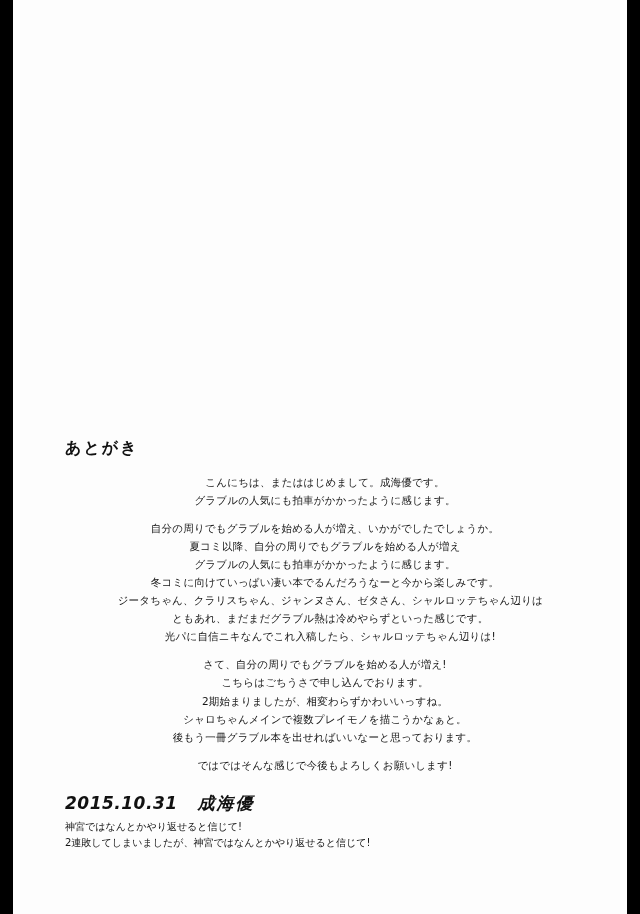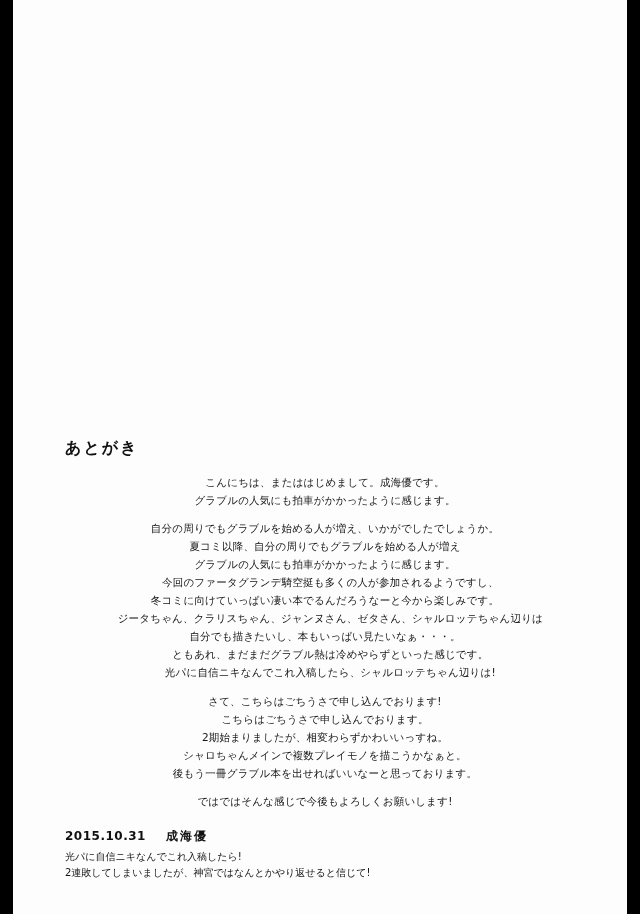--- a/index.html
+++ b/index.html
@@ -61,25 +61,26 @@
     display: block;
     white-space: pre;
   }
   .line.nodent {
     margin-left: -14px;
   }
   .sig-block {
     margin-top: 18px;
   }
   .sig-line {
-    font-size: 12px;
+    font-size: 17px;
     font-weight: bold;
     letter-spacing: 0.5px;
     color: #111111;
     margin: 0 0 4px 0;
+    font-style: italic;
   }
   .sig-date {
     display: inline-block;
     margin-right: 20px;
   }
   .sig-name {
     display: inline-block;
     letter-spacing: 2px;
   }
   .sig-note {
@@ -106,48 +107,46 @@
 
         <p class="para">
           <span class="line nodent">こんにちは、またははじめまして。成海優です。</span>
           <span class="line nodent">グラブルの人気にも拍車がかかったように感じます。</span>
         </p>
 
         <p class="para">
           <span class="line nodent">自分の周りでもグラブルを始める人が増え、いかがでしたでしょうか。</span>
           <span class="line nodent">夏コミ以降、自分の周りでもグラブルを始める人が増え</span>
           <span class="line nodent">グラブルの人気にも拍車がかかったように感じます。</span>
-          <span class="line nodent">　今回のファータグランデ騎空挺も多くの人が参加されるようですし、</span>
           <span class="line nodent">冬コミに向けていっぱい凄い本でるんだろうなーと今から楽しみです。</span>
           <span class="line nodent">　ジータちゃん、クラリスちゃん、ジャンヌさん、ゼタさん、シャルロッテちゃん辺りは</span>
-          <span class="line nodent">自分でも描きたいし、本もいっぱい見たいなぁ・・・。</span>
           <span class="line nodent">　ともあれ、まだまだグラブル熱は冷めやらずといった感じです。</span>
           <span class="line nodent">　光パに自信ニキなんでこれ入稿したら、シャルロッテちゃん辺りは!</span>
         </p>
 
         <p class="para">
-          <span class="line nodent">さて、こちらはごちうさで申し込んでおります!</span>
+          <span class="line nodent">さて、自分の周りでもグラブルを始める人が増え!</span>
           <span class="line nodent">こちらはごちうさで申し込んでおります。</span>
           <span class="line nodent">2期始まりましたが、相変わらずかわいいっすね。</span>
           <span class="line nodent">シャロちゃんメインで複数プレイモノを描こうかなぁと。</span>
           <span class="line nodent">後もう一冊グラブル本を出せればいいなーと思っております。</span>
         </p>
 
         <p class="para">
           <span class="line nodent">ではではそんな感じで今後もよろしくお願いします!</span>
         </p>
 
       </div>
 
       <div class="sig-block">
         <div class="sig-line">
           <span class="sig-date">2015.10.31</span><span class="sig-name">成海優</span>
         </div>
         <div class="sig-note">
-          <span class="line">光パに自信ニキなんでこれ入稿したら!</span>
+          <span class="line">神宮ではなんとかやり返せると信じて!</span>
           <span class="line">2連敗してしまいましたが、神宮ではなんとかやり返せると信じて!</span>
         </div>
       </div>
 
     </div>
 
   </div>
 </div>
 
 </body></html>

